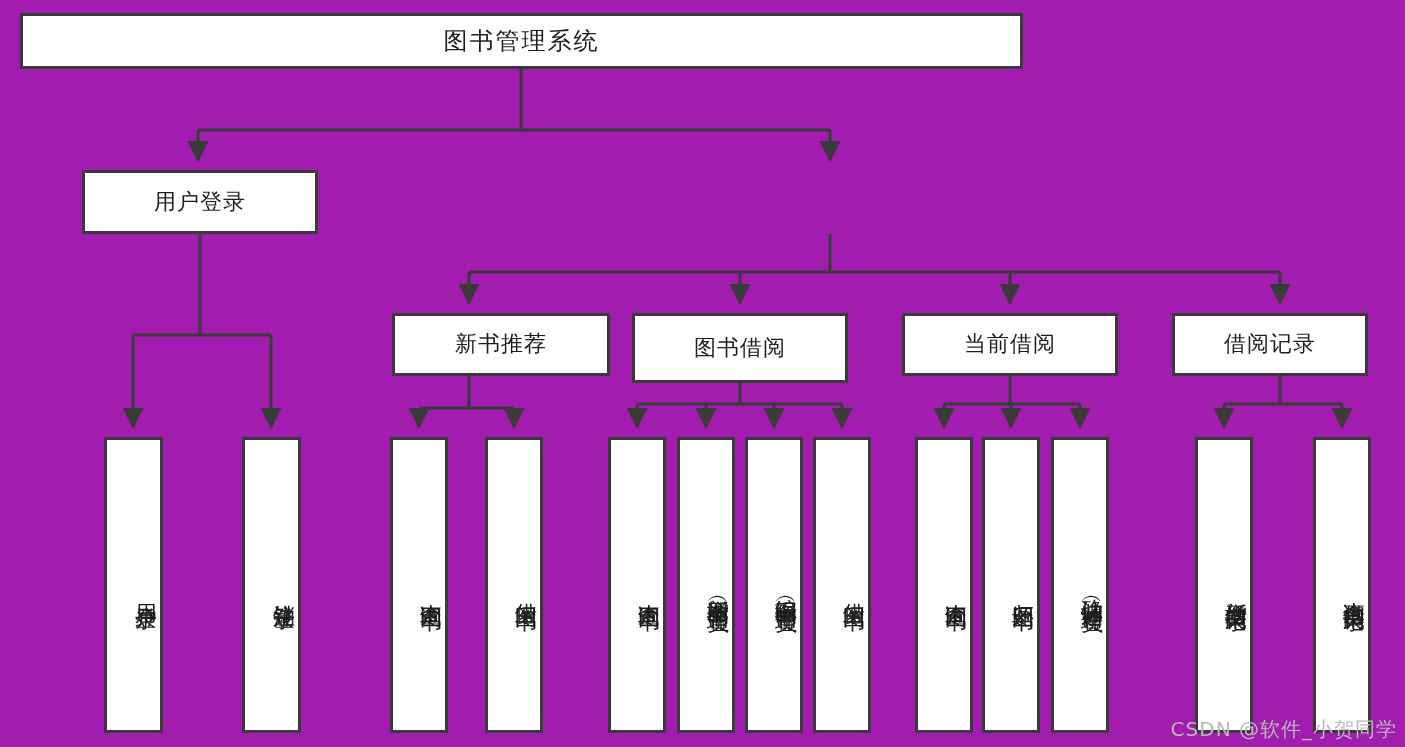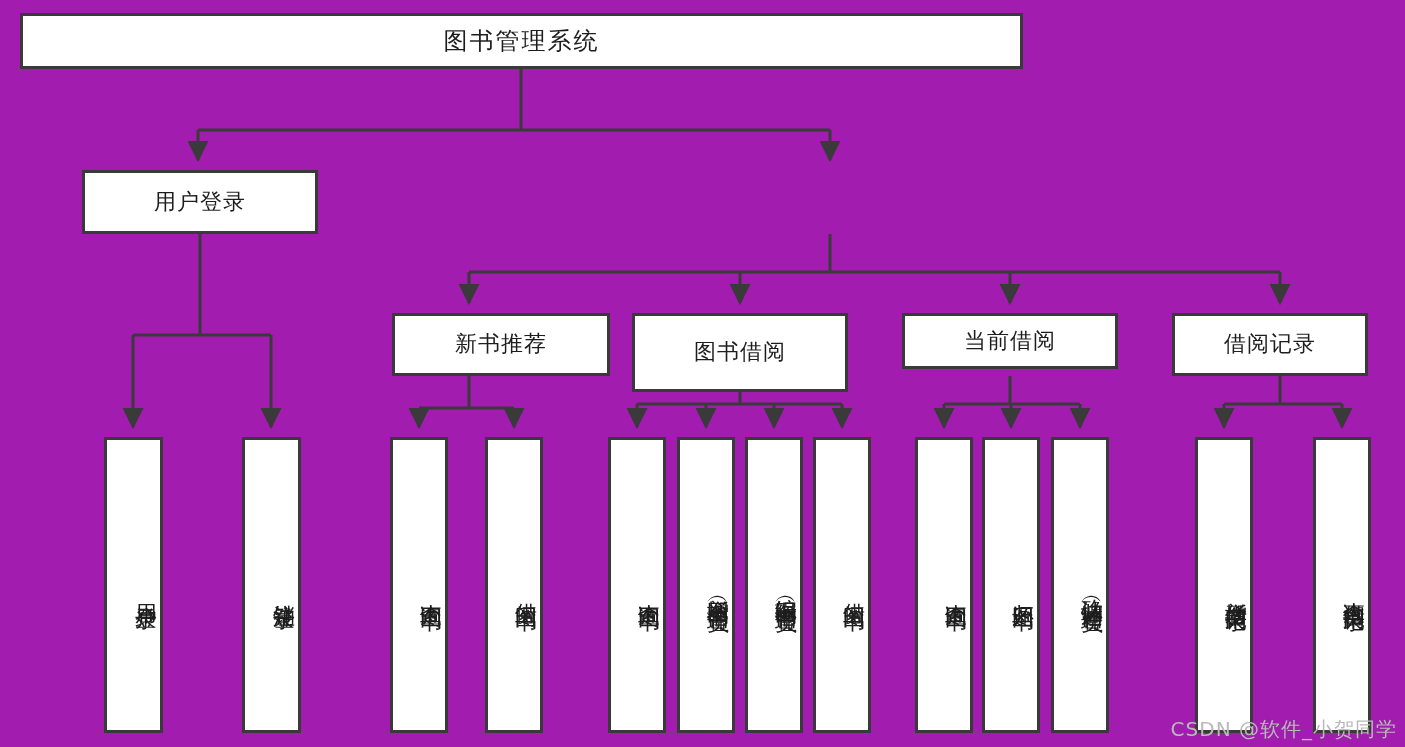--- a/index.html
+++ b/index.html
@@ -74,24 +74,24 @@
     <span>图书管理系统</span>
   </div>
 
   <div class="node h" style="left:82px;top:170px;width:236px;height:64px;">
     <span>用户登录</span>
   </div>
 
   <div class="node h" style="left:360px;top:313px;width:218px;height:63px;margin-left:32px;">
     <span>新书推荐</span>
   </div>
-  <div class="node h" style="left:632px;top:313px;width:216px;height:79px;">
+  <div class="node h" style="left:632px;top:313px;width:216px;height:70px;">
     <span>图书借阅</span>
   </div>
-  <div class="node h" style="left:902px;top:313px;width:216px;height:56px;">
+  <div class="node h" style="left:902px;top:313px;width:216px;height:63px;">
     <span>当前借阅</span>
   </div>
   <div class="node h" style="left:1172px;top:313px;width:196px;height:63px;">
     <span>借阅记录</span>
   </div>
 
   <div class="node v" style="left:104px;top:437px;width:59px;height:296px;">
     <span>用户登录</span>
   </div>
   <div class="node v" style="left:242px;top:437px;width:59px;height:296px;">

